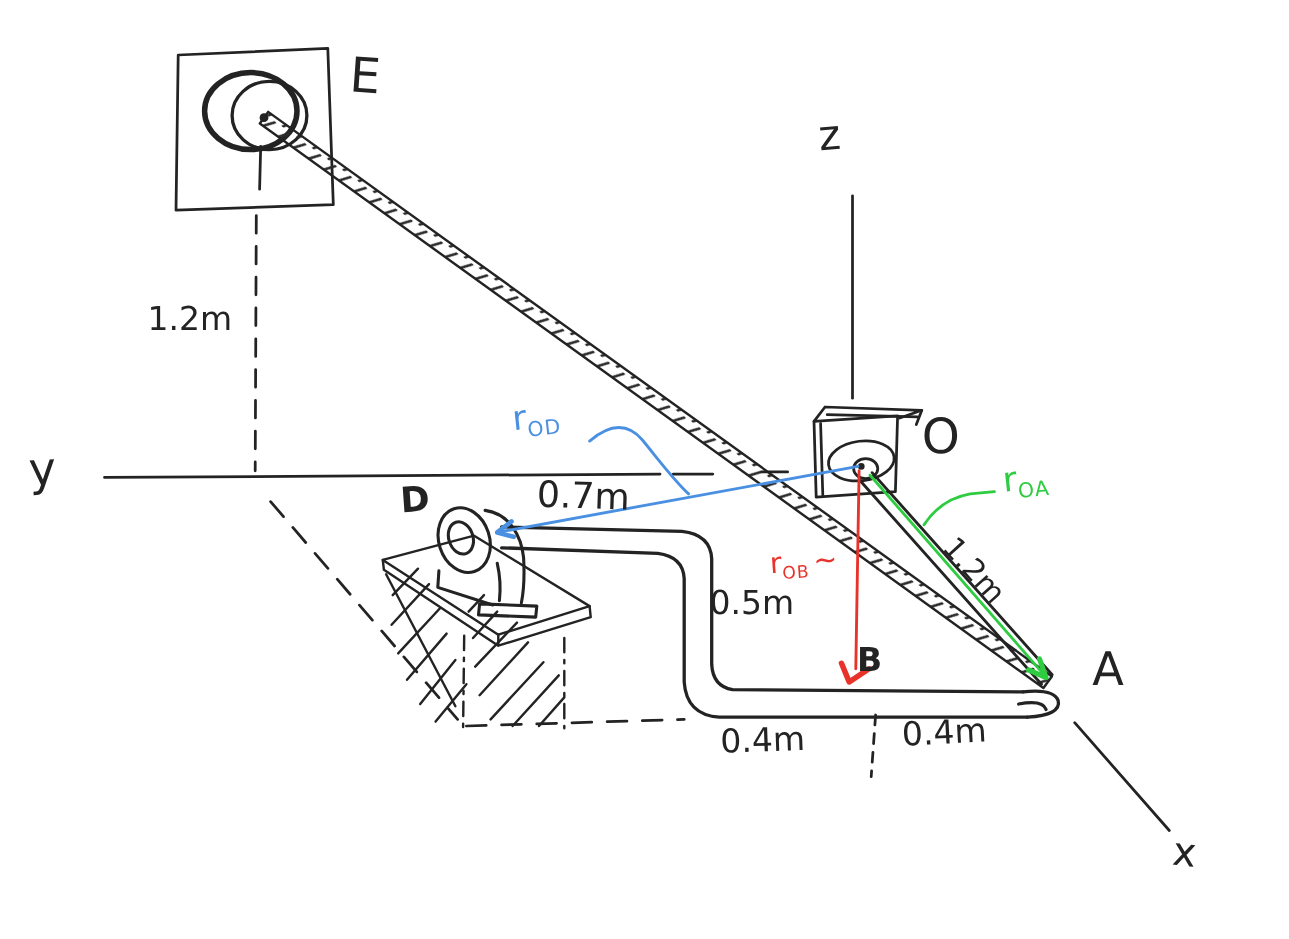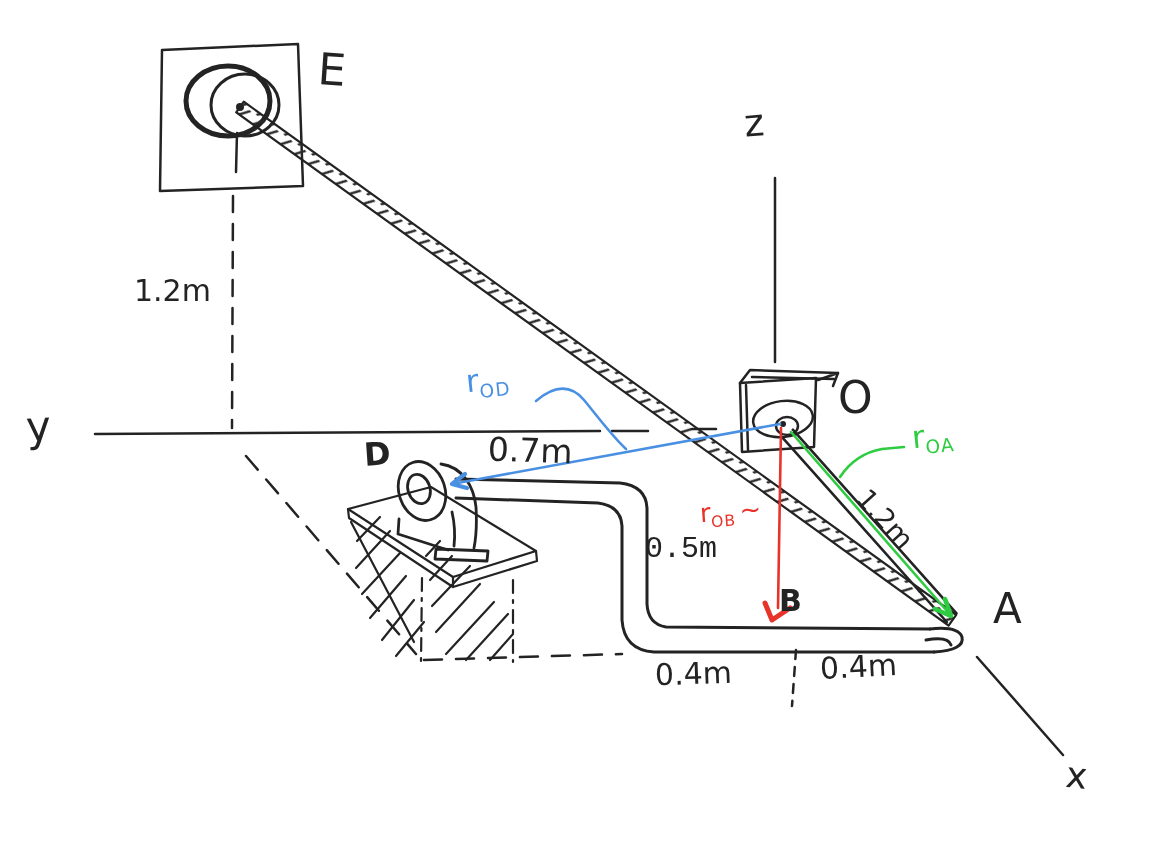--- a/index.html
+++ b/index.html
@@ -130,21 +130,21 @@
   <div class="lbl" style="left:744px;top:104px;font-size:38px;transform:rotate(-5deg);">z</div>
   <div class="lbl" style="left:838px;top:376px;font-size:44px;">O</div>
   <div class="lbl" style="left:26px;top:406px;font-size:42px;transform:rotate(-3deg);">y</div>
   <div class="lbl" style="left:1066px;top:758px;font-size:36px;transform:rotate(6deg);">x</div>
   <div class="lbl" style="left:993px;top:588px;font-size:42px;">A</div>
   <div class="lbl" style="left:779px;top:586px;font-size:30px;font-weight:bold;">B</div>
   <div class="lbl" style="left:364px;top:438px;font-size:32px;font-weight:bold;transform:rotate(-4deg);">D</div>
 
   <div class="lbl" style="left:134px;top:276px;font-size:30px;">1.2m</div>
   <div class="lbl" style="left:488px;top:434px;font-size:33px;transform:rotate(2deg);">0.7m</div>
-  <div class="lbl" style="left:645px;top:534px;font-size:30px;font-family:Liberation Mono, monospace;">0.5m</div>
+  <div class="lbl" style="left:645px;top:534px;font-size:30px;">0.5m</div>
   <div class="lbl" style="left:655px;top:659px;font-size:30px;transform:rotate(-2deg);">0.4m</div>
   <div class="lbl" style="left:820px;top:652px;font-size:30px;transform:rotate(-3deg);">0.4m</div>
   <div class="lbl" style="left:872px;top:484px;font-size:27px;transform:rotate(48deg);transform-origin:left top;">1.2m</div>
 
   <div class="lbl" style="left: 466px; top: 364px; font-size: 31px; transform: rotate(-6deg); color: rgb(74, 144, 226);">
     <span>r</span><sub>OD</sub>
   </div>
 
   <div class="lbl" style="left: 700px; top: 498px; font-size: 26px; transform: rotate(-4deg); color: rgb(232, 51, 42);">
     <span>r</span><sub>OB</sub><span class="tilde">~</span>

